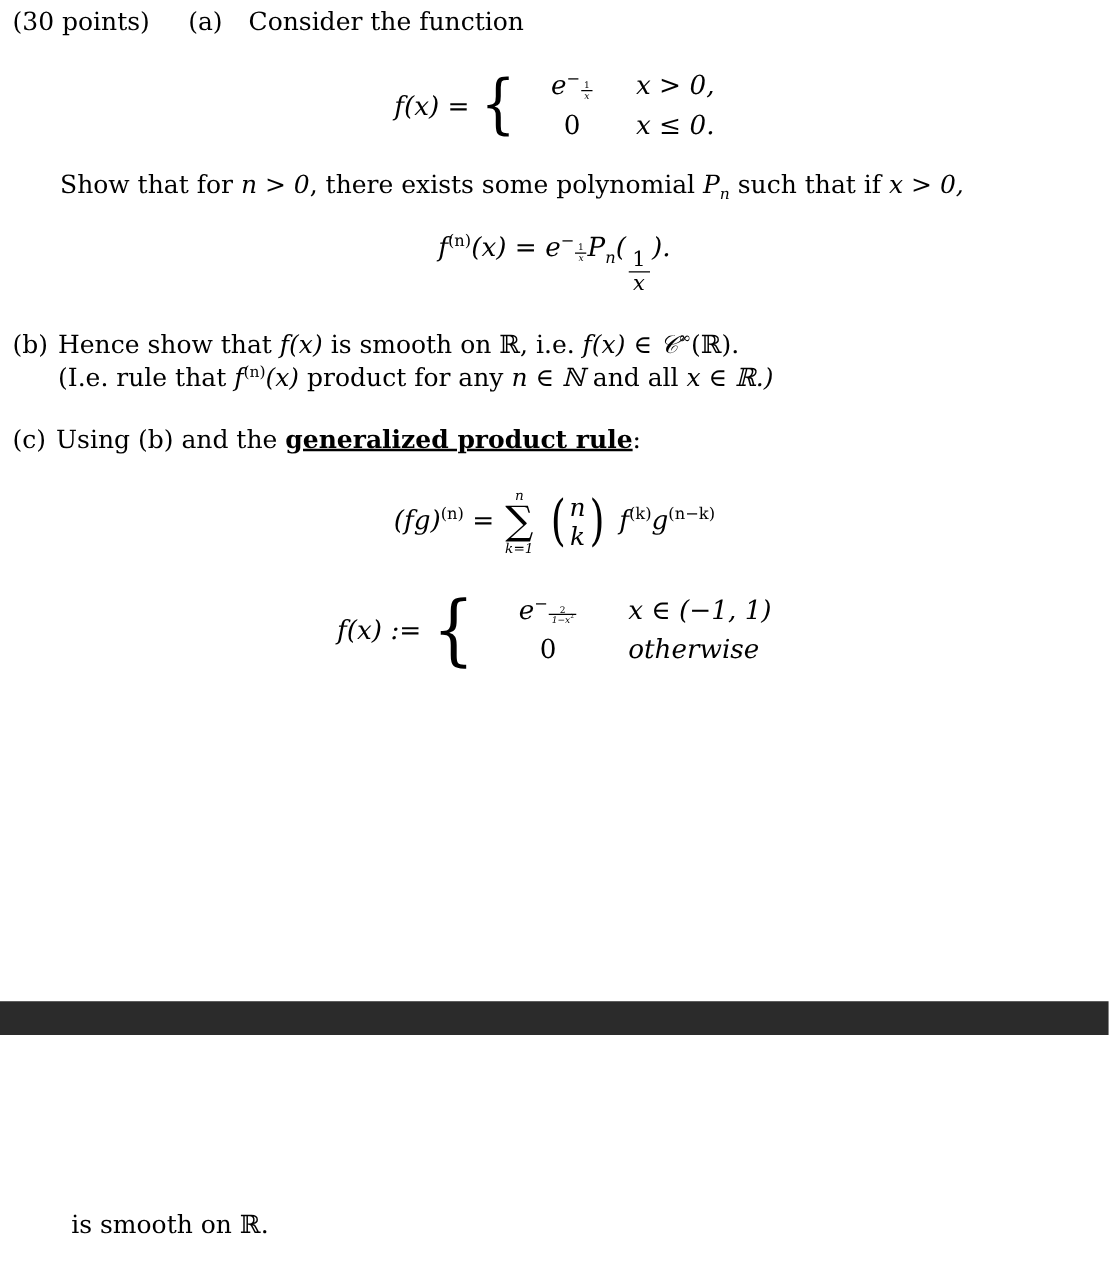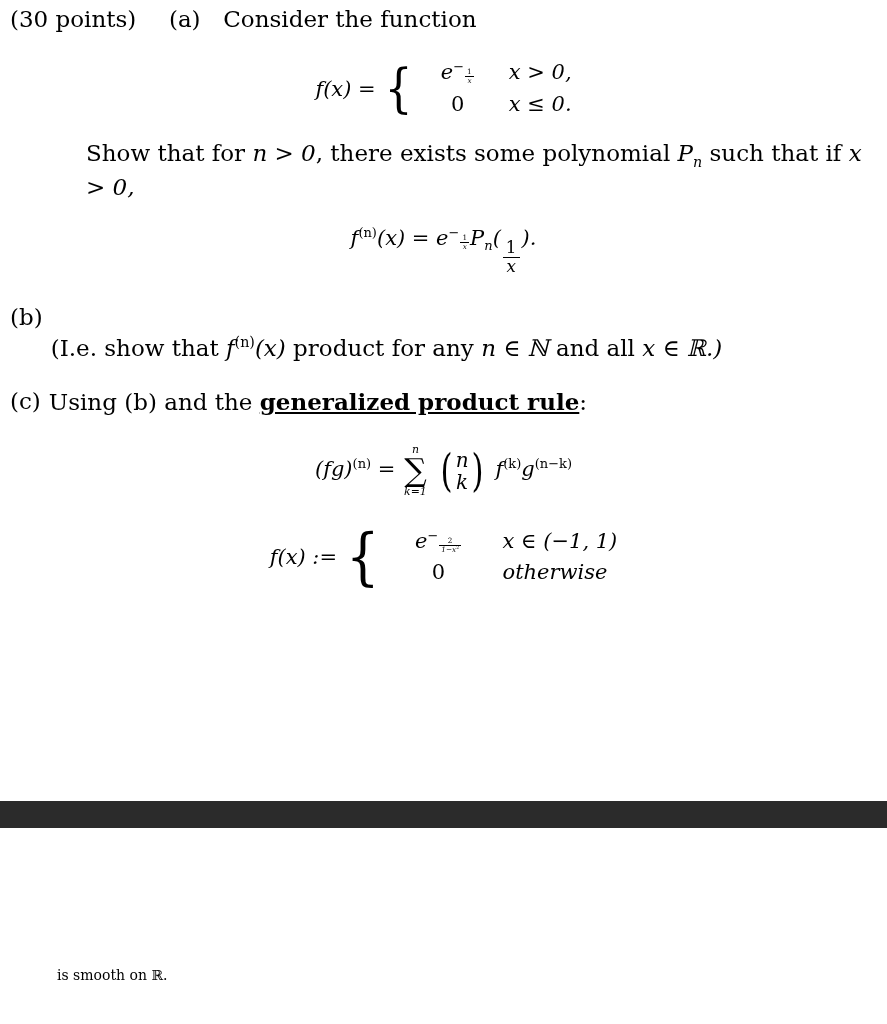--- a/index.html
+++ b/index.html
@@ -17,25 +17,25 @@
   }
   .page {
     position: relative;
     width: 887px;
     height: 1024px;
   }
   .problem {
     padding: 0 10px;
   }
   .line {
-    font-size: 23px;
+    font-size: 20px;
     line-height: 1.35;
   }
   .indent-a {
-    margin-left: 76px;
+    margin-left: 38px;
   }
   .hang {
     display: flex;
     align-items: flex-start;
   }
   .hang .marker {
     flex: 0 0 auto;
     margin-right: 8px;
   }
   .hang .body {
@@ -159,21 +159,21 @@
     line-height: 1.12;
   }
   .blackbar {
     position: absolute;
     left: 0;
     width: 887px;
     background: #2b2b2b;
   }
   .bottom-text {
     position: absolute;
-    font-size: 14px;
+    font-size: 20px;
   }
   .bold { font-weight: bold; font-style: normal; text-decoration: underline; }
 </style>
 </head>
 <body>
 
 <div class="page">
 
   <div class="problem">
 
@@ -221,23 +221,32 @@
             <span class="den" style="font-style:italic">x</span>
           </span></sup><span class="math">P</span><sub class="small">n</sub><span class="math">(</span><span class="frac-big">
           <span class="num">1</span>
           <span class="den" style="font-style:italic">x</span>
         </span><span class="math">).</span>
     </div>
 
     <div class="hang line" style="margin-top:26px;">
       <span class="marker">(b)</span>
       <span class="body">
+        <span>
+          <span>Hence show that</span>
+          <span class="math">f(x)</span>
+          <span>is smooth on</span>
+          <span>ℝ</span><span>, i.e.</span>
+          <span class="math">f(x)</span>
+          <span>∈</span>
+          <span style="font-style:italic">𝒞</span><sup class="small">∞</sup><span>(ℝ).</span>
+        </span>
         <br>
         <span>
-          <span>(I.e. show that</span>
+          <span>(I.e. rule that</span>
           <span class="math">f</span><sup class="small">(n)</sup><span class="math">(x)</span>
           <span>product for any</span>
           <span class="math">n ∈ ℕ</span>
           <span>and all</span>
           <span class="math">x ∈ ℝ.)</span>
         </span>
       </span>
     </div>
 
     <div class="hang line" style="margin-top:22px;">

